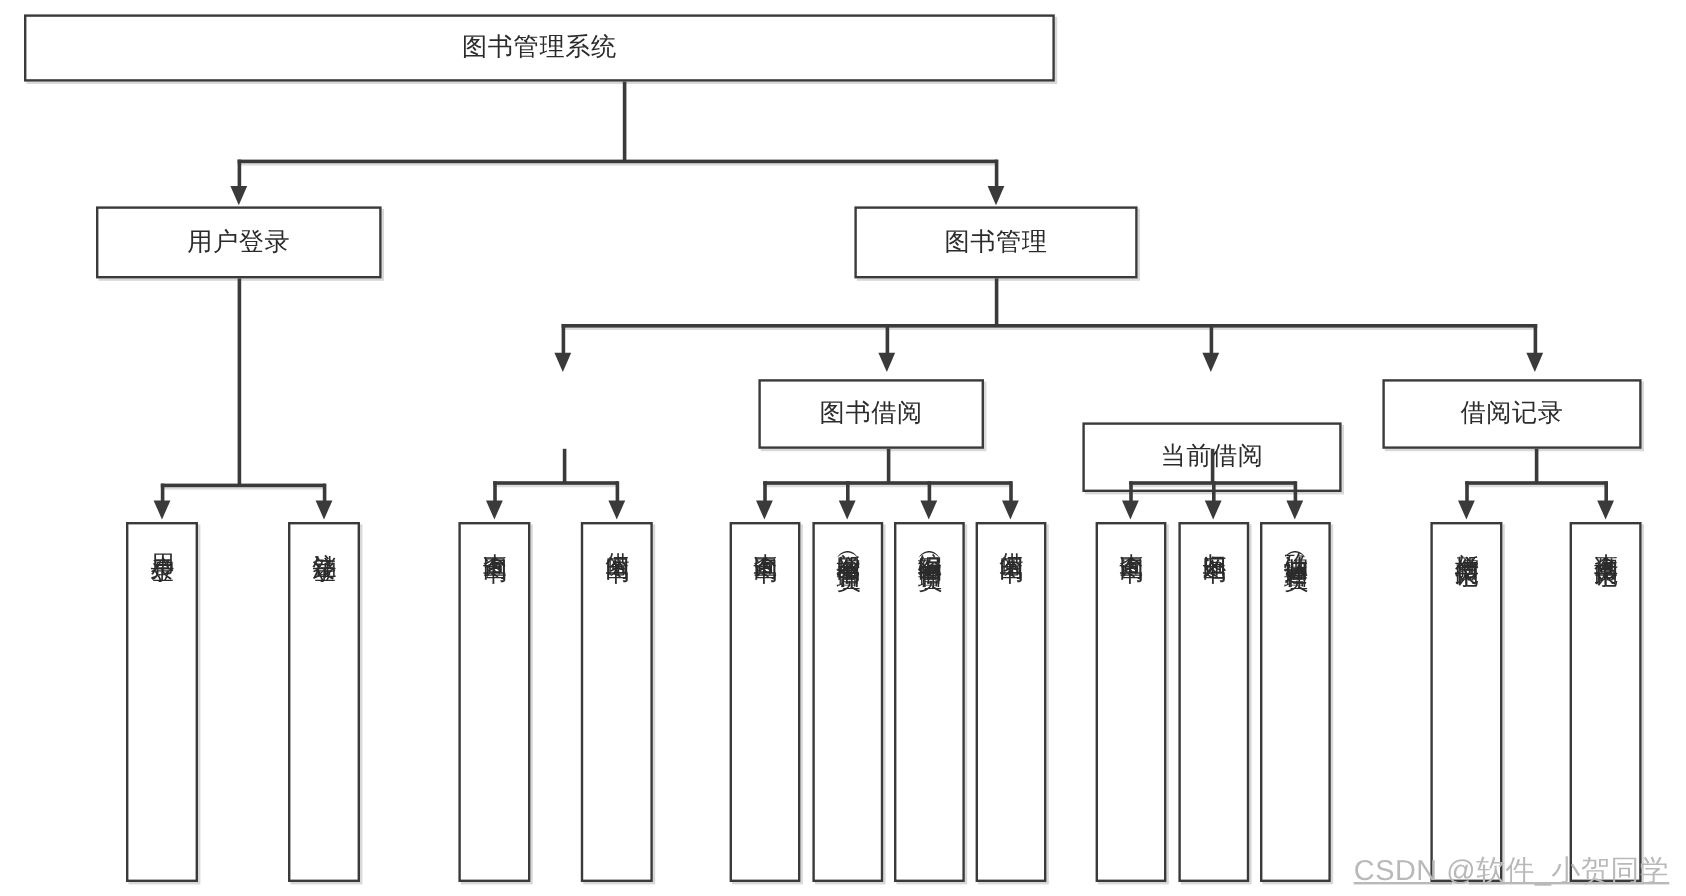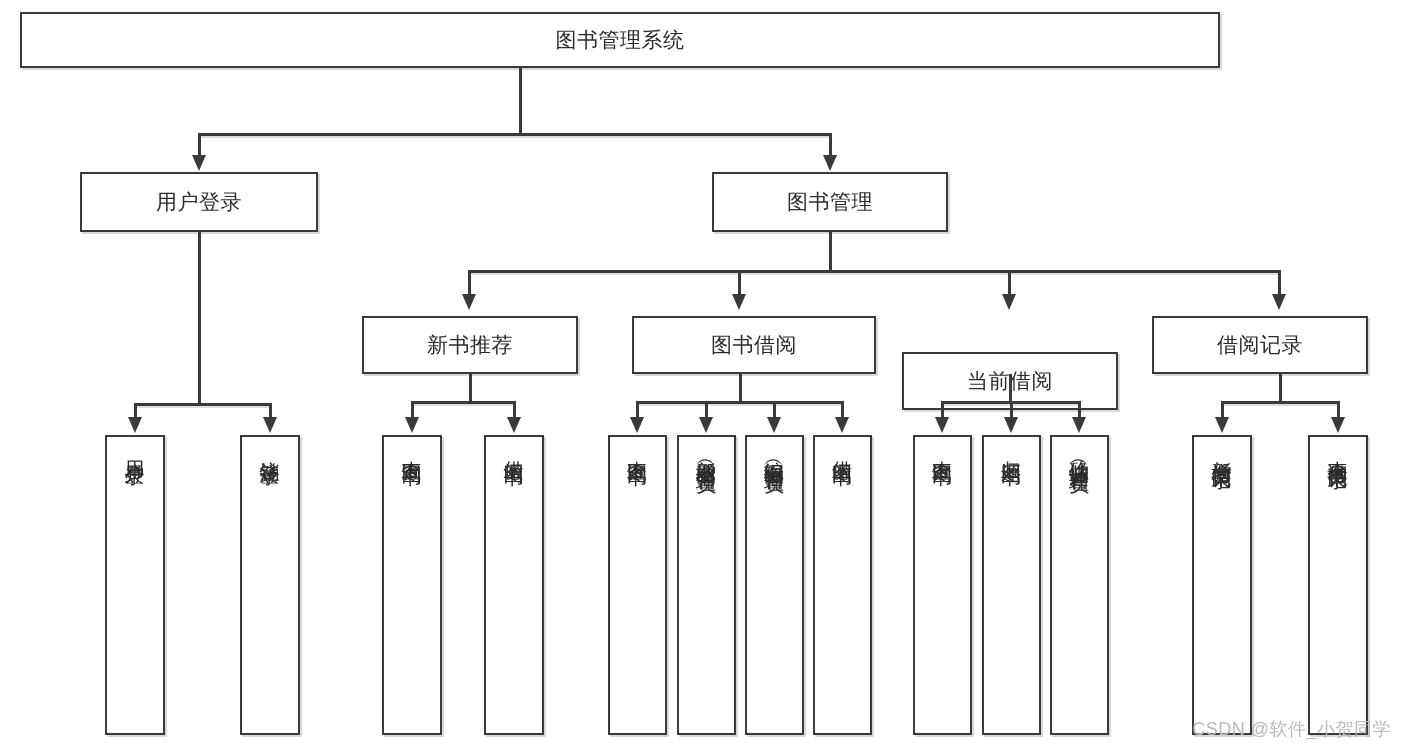--- a/index.html
+++ b/index.html
@@ -67,32 +67,33 @@
     border-left: 7px solid transparent;
     border-right: 7px solid transparent;
     border-top: 16px solid #3a3a3a;
   }
   
   #watermark {
     position: absolute;
     right: 14px;
     bottom: 6px;
     color: #b9b9b9;
-    font-size: 18px;
+    font-size: 24px;
     letter-spacing: 0.5px;
     user-select: none;
     white-space: nowrap;
+    text-decoration: underline;
   }
 </style>
 </head>
 <body>
 
 <div id="canvas">
 
-  <div class="node" id="root" style="left:20px; top:12px; width:1200px; height:56px;">
+  <div class="node" id="root" style="left:20px; top:12px; width:859px; height:56px;">
     <span class="label">图书管理系统</span>
   </div>
 
   <div class="vline" style="left:519px; top:68px; width:2.5px; height:66px;"></div>
 
   <div class="hline" style="left:198px; top:133px; width:633px;"></div>
 
   <div class="vline" style="left:198px; top:133px; height:24px;"></div>
   <div class="arrow" style="left:192px; top:155px;"></div>
   <div class="vline" style="left:829px; top:133px; height:24px;"></div>
@@ -117,24 +118,21 @@
   <div class="hline" style="left:468px; top:270px; width:813px;"></div>
   <div class="vline" style="left:468px; top:270px; height:26px;"></div>
   <div class="arrow" style="left:462px; top:294px;"></div>
   <div class="vline" style="left:738px; top:270px; height:26px;"></div>
   <div class="arrow" style="left:732px; top:294px;"></div>
   <div class="vline" style="left:1008px; top:270px; height:26px;"></div>
   <div class="arrow" style="left:1002px; top:294px;"></div>
   <div class="vline" style="left:1278px; top:270px; height:26px;"></div>
   <div class="arrow" style="left:1272px; top:294px;"></div>
 
-  <div class="node" style="left:362px; top:316px; width:216px; height:58px;">
-    <span class="label">新书推荐</span>
-  </div>
-  <div class="node" style="left:632px; top:316px; width:244px; height:58px;">
+  <div class="node" style="left:632px; top:316px; width:188px; height:58px;">
     <span class="label">图书借阅</span>
   </div>
   <div class="node" style="left:902px; top:316px; width:216px; height:58px;margin-top:36px;">
     <span class="label">当前借阅</span>
   </div>
   <div class="node" style="left:1152px; top:316px; width:216px; height:58px;">
     <span class="label">借阅记录</span>
   </div>
 
   <div class="vline" style="left:469px; top:374px; height:29px;"></div>

